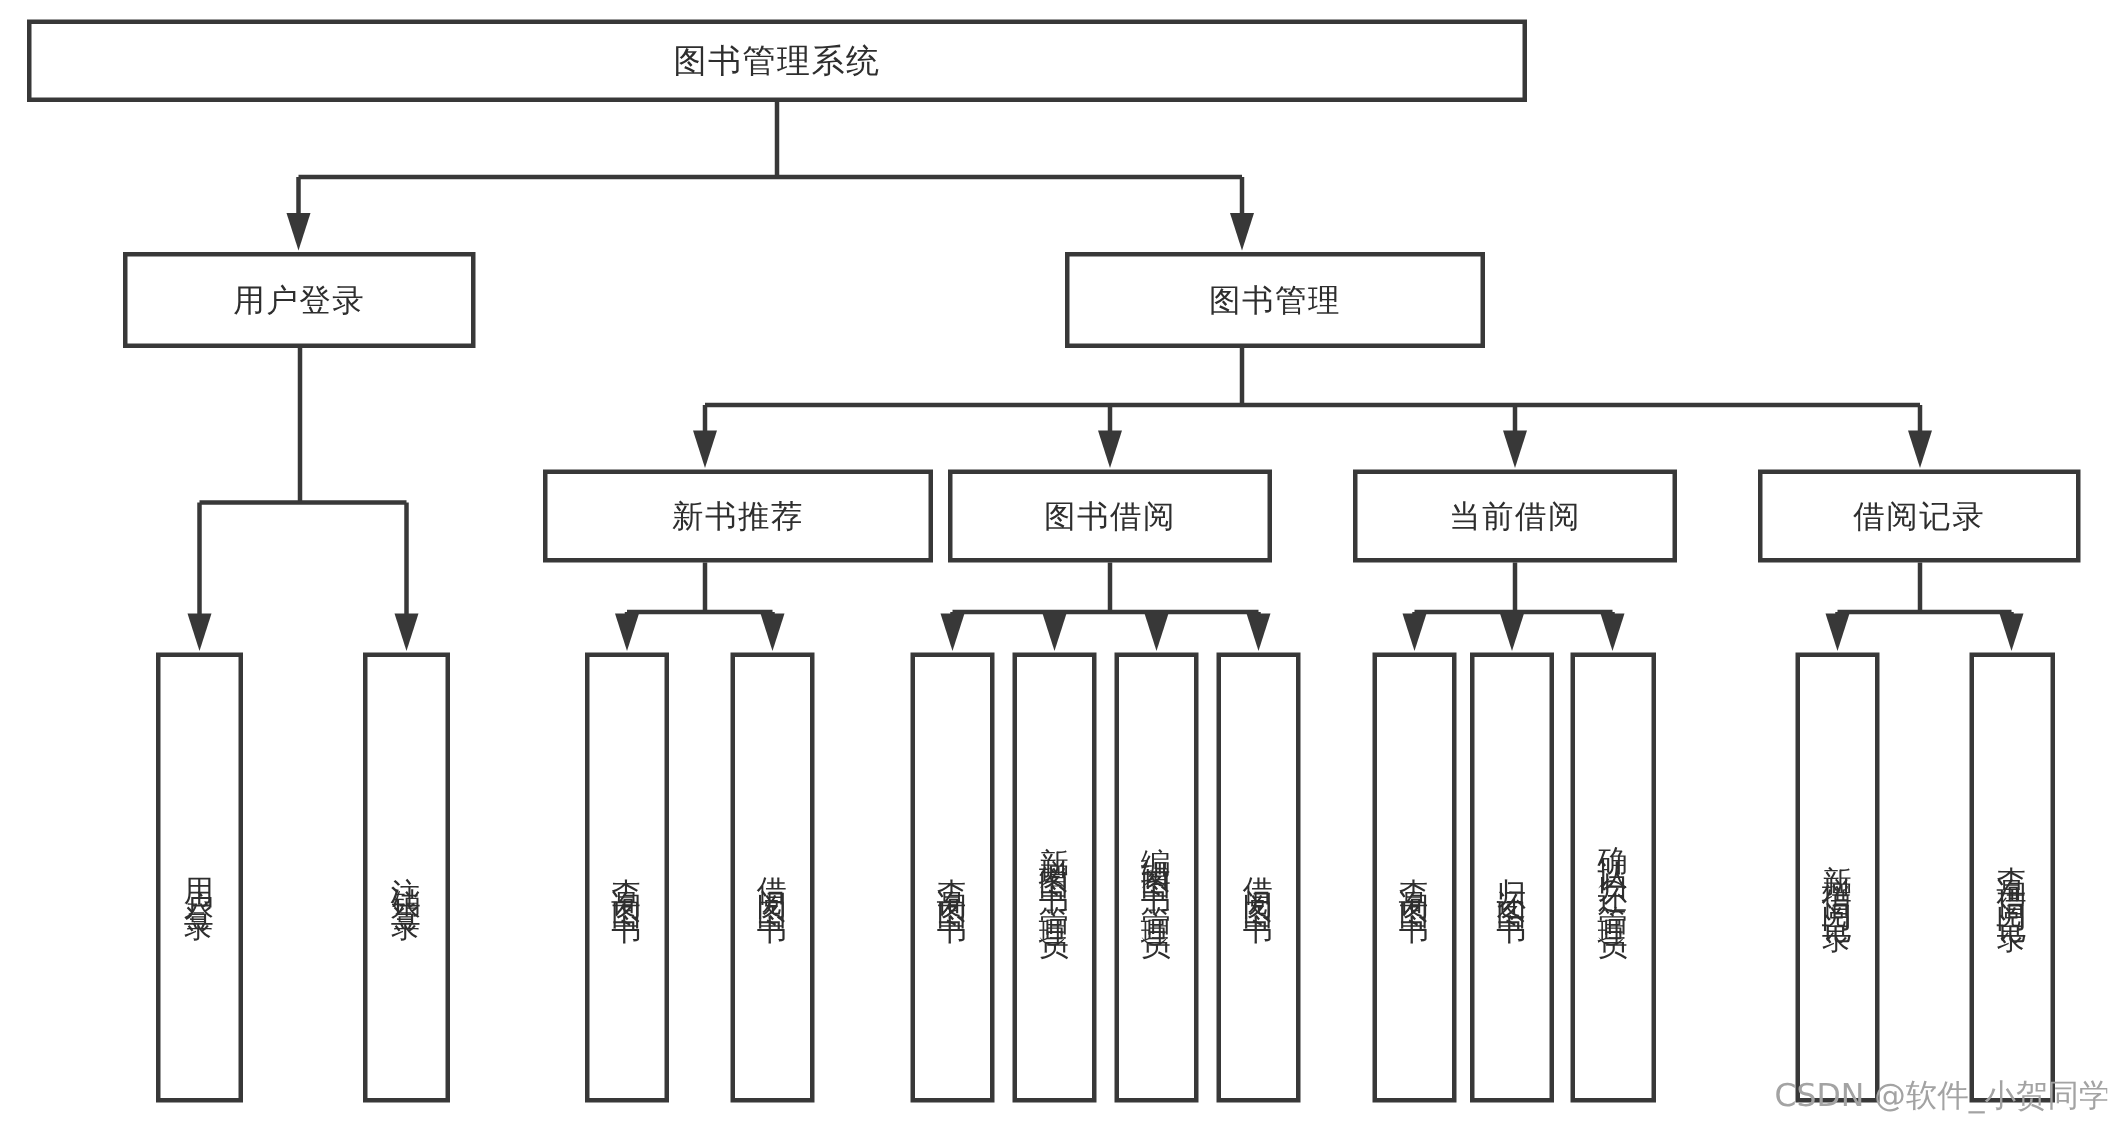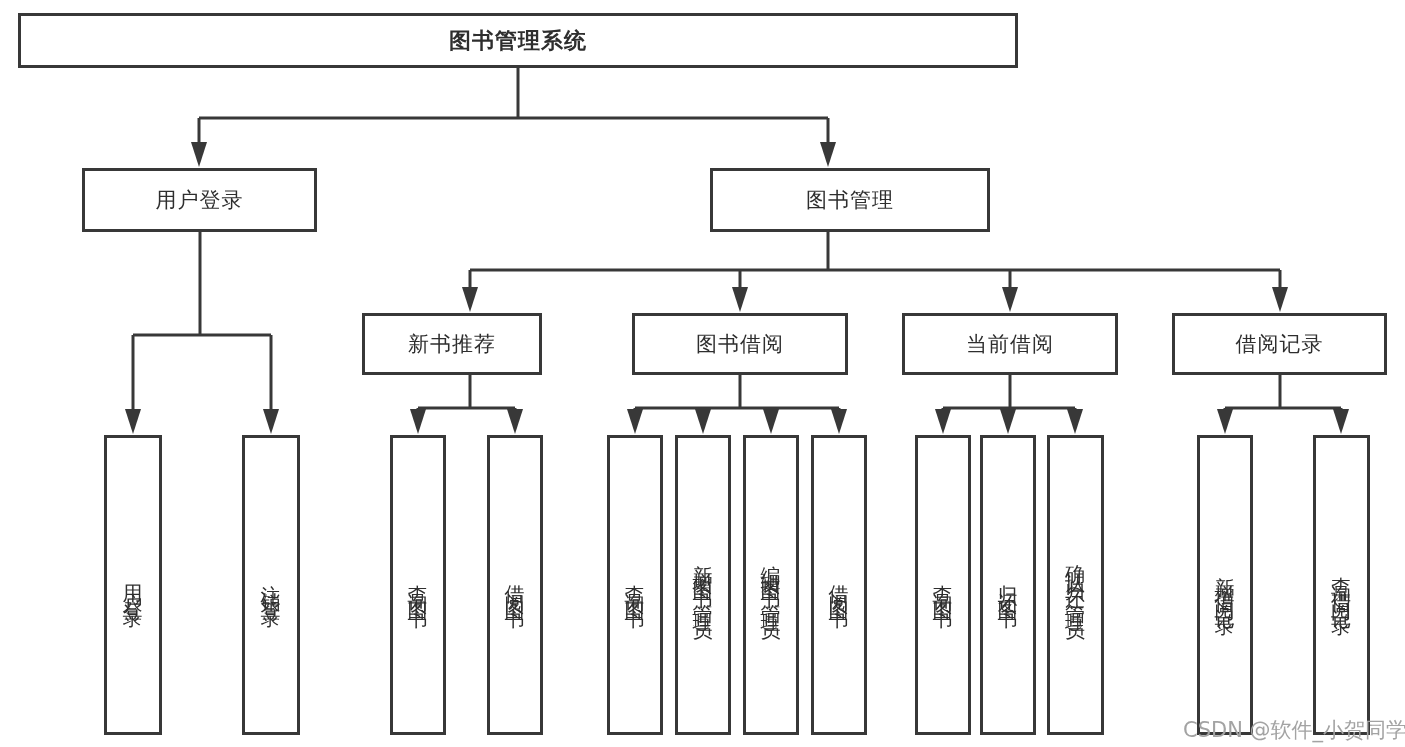--- a/index.html
+++ b/index.html
@@ -101,32 +101,32 @@
       <line x1="1075" y1="408" x2="1075" y2="414" stroke="#383838" stroke-width="3"></line>
       <polygon points="1067,409 1083,409 1075,434" fill="#383838"></polygon>
       <line x1="1280" y1="373" x2="1280" y2="408" stroke="#383838" stroke-width="3"></line>
       <line x1="1225" y1="408" x2="1341" y2="408" stroke="#383838" stroke-width="3"></line>
       <line x1="1225" y1="408" x2="1225" y2="414" stroke="#383838" stroke-width="3"></line>
       <polygon points="1217,409 1233,409 1225,434" fill="#383838"></polygon>
       <line x1="1341" y1="408" x2="1341" y2="414" stroke="#383838" stroke-width="3"></line>
       <polygon points="1333,409 1349,409 1341,434" fill="#383838"></polygon>
     </svg>
 
-  <div class="node h root" style="left:18px;top:13px;width:1000px;height:55px;font-weight:bold;">
+  <div class="node h root" style="left:18px;top:13px;width:1000px;height:55px;">
     <span>图书管理系统</span>
   </div>
 
   <div class="node h" style="left:82px;top:168px;width:235px;height:64px;">
     <span>用户登录</span>
   </div>
   <div class="node h" style="left:710px;top:168px;width:280px;height:64px;">
     <span>图书管理</span>
   </div>
 
-  <div class="node h" style="left:362px;top:313px;width:180px;height:62px;">
+  <div class="node h" style="left:362px;top:313px;width:260px;height:62px;">
     <span>新书推荐</span>
   </div>
   <div class="node h" style="left:902px;top:313px;width:216px;height:62px;">
     <span>当前借阅</span>
   </div>
   <div class="node h" style="left:632px;top:313px;width:216px;height:62px;">
     <span>图书借阅</span>
   </div>
   <div class="node h" style="left:1172px;top:313px;width:215px;height:62px;">
     <span>借阅记录</span>

